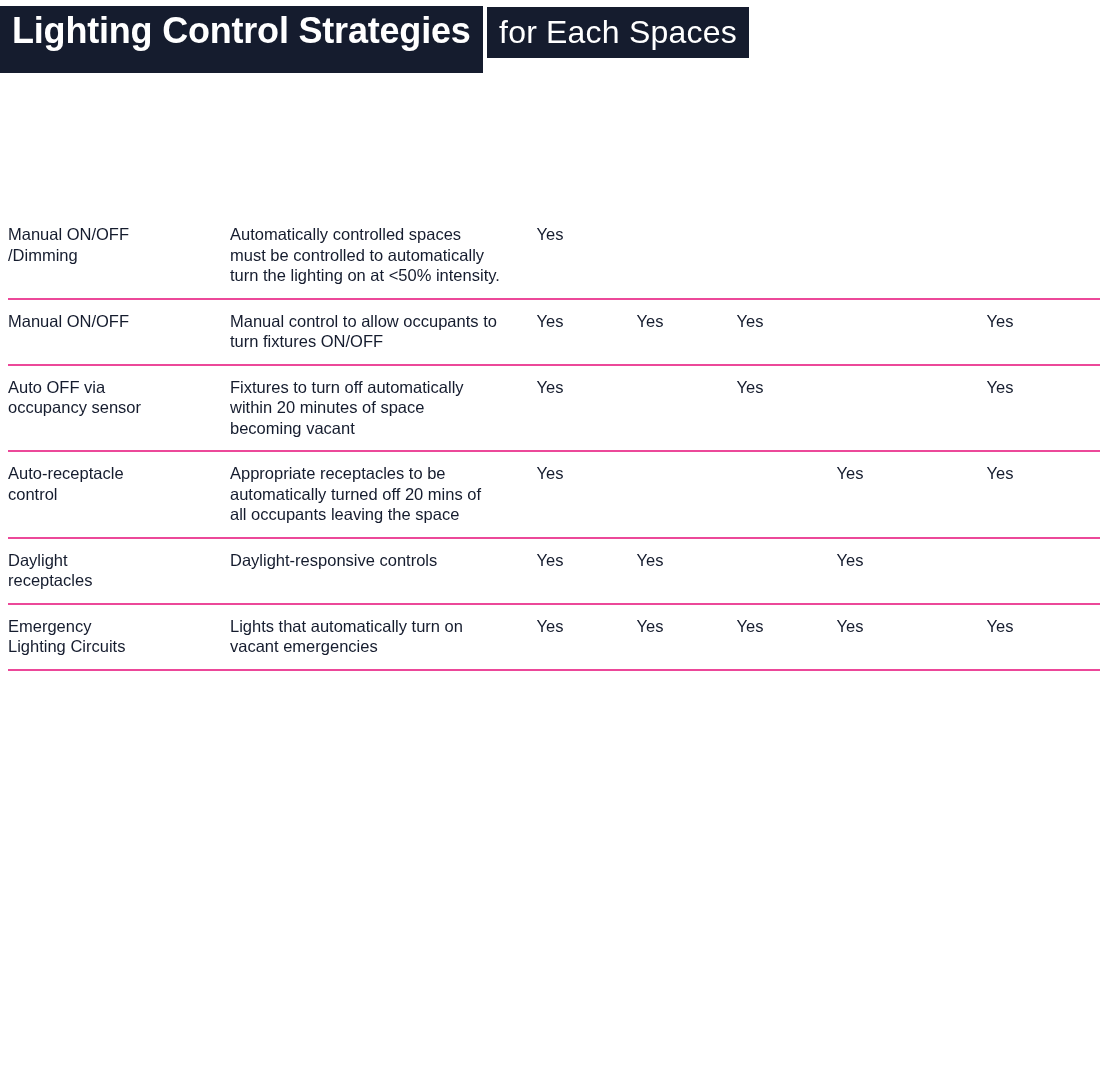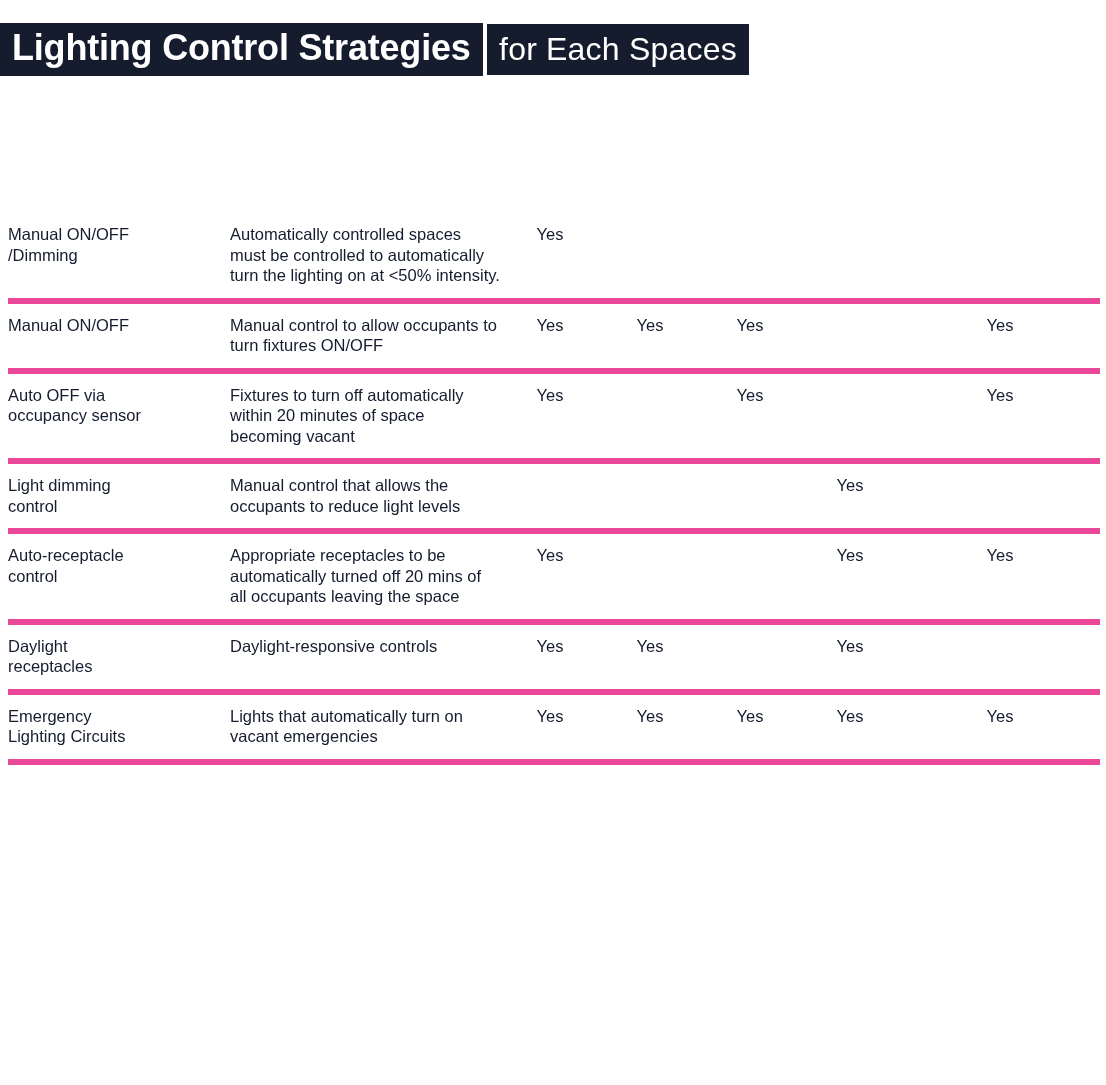--- a/index.html
+++ b/index.html
@@ -26,43 +26,43 @@
     display: inline-block;
     background: #151c2e;
     color: #ffffff;
     white-space: nowrap;
     box-sizing: border-box;
   }
   #title-line-1 {
     font-size: 36px;
     font-weight: bold;
     letter-spacing: -0.2px;
-    padding: 5px 12px 8px 12px;
+    padding: 5px 12px 22px 12px;
     line-height: 40px;
   }
   #title-line-2 {
     font-size: 32px;
     font-weight: normal;
     letter-spacing: 0.2px;
     padding: 7px 12px 8px 12px;
     line-height: 36px;
-    margin-top: 24px;
+    margin-top: 7px;
   }
 
   
   #matrix-table {
     position: absolute;
     left: 8px;
     top: 213px;
     width: 1092px;
     border-collapse: collapse;
     table-layout: fixed;
   }
   #matrix-table tr {
-    border-bottom: 6px solid #ec4899;
+    border-bottom: 2px solid #ec4899;
   }
   #matrix-table td {
     vertical-align: top;
     padding: 11px 0 12px 0;
     font-size: 16.5px;
     line-height: 20.5px;
     color: #151c2e;
   }
   td.col-strategy {
     width: 222px;
@@ -130,32 +130,20 @@
         </td>
         <td class="col-description">Fixtures to turn off automatically within 20 minutes of space becoming vacant</td>
         <td class="col-val v1">Yes</td>
         <td class="col-val v2"></td>
         <td class="col-val v3">Yes</td>
         <td class="col-val v4"></td>
         <td class="col-val v5">Yes</td>
       </tr>
       <tr>
         <td class="col-strategy">
-          <span class="cell-sub">Light dimming</span>
-          <span class="cell-sub">control</span>
-        </td>
-        <td class="col-description">Manual control that allows the occupants to reduce light levels</td>
-        <td class="col-val v1"></td>
-        <td class="col-val v2"></td>
-        <td class="col-val v3"></td>
-        <td class="col-val v4">Yes</td>
-        <td class="col-val v5"></td>
-      </tr>
-      <tr>
-        <td class="col-strategy">
           <span class="cell-sub">Auto-receptacle</span>
           <span class="cell-sub">control</span>
         </td>
         <td class="col-description">Appropriate receptacles to be automatically turned off 20 mins of all occupants leaving the space</td>
         <td class="col-val v1">Yes</td>
         <td class="col-val v2"></td>
         <td class="col-val v3"></td>
         <td class="col-val v4">Yes</td>
         <td class="col-val v5">Yes</td>
       </tr>

